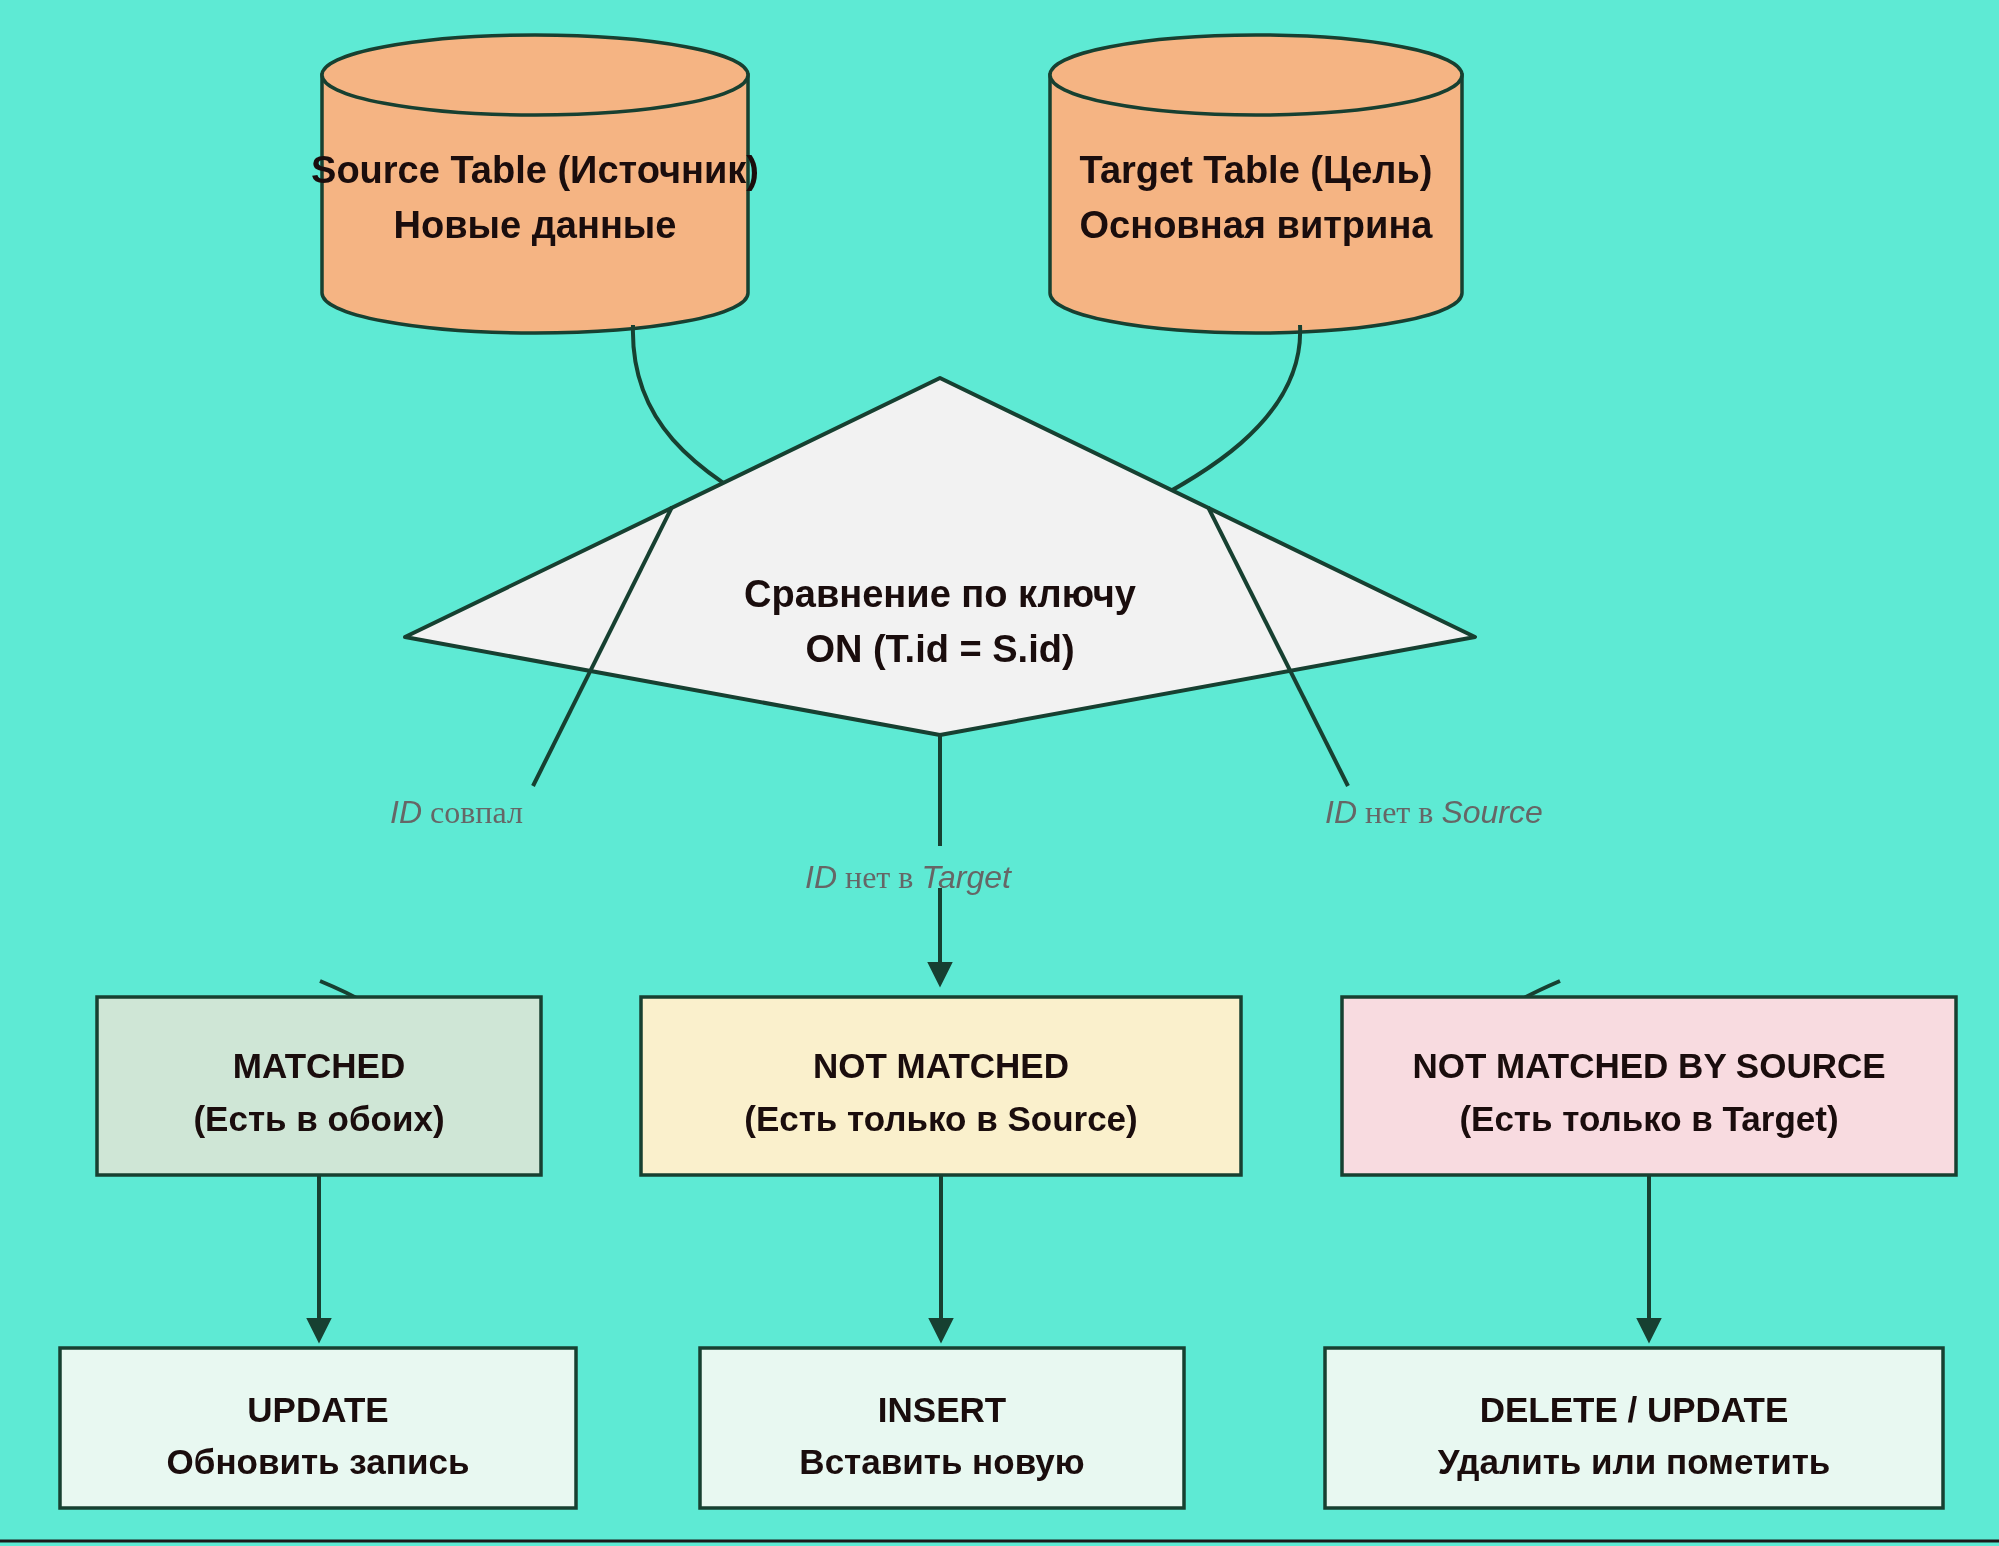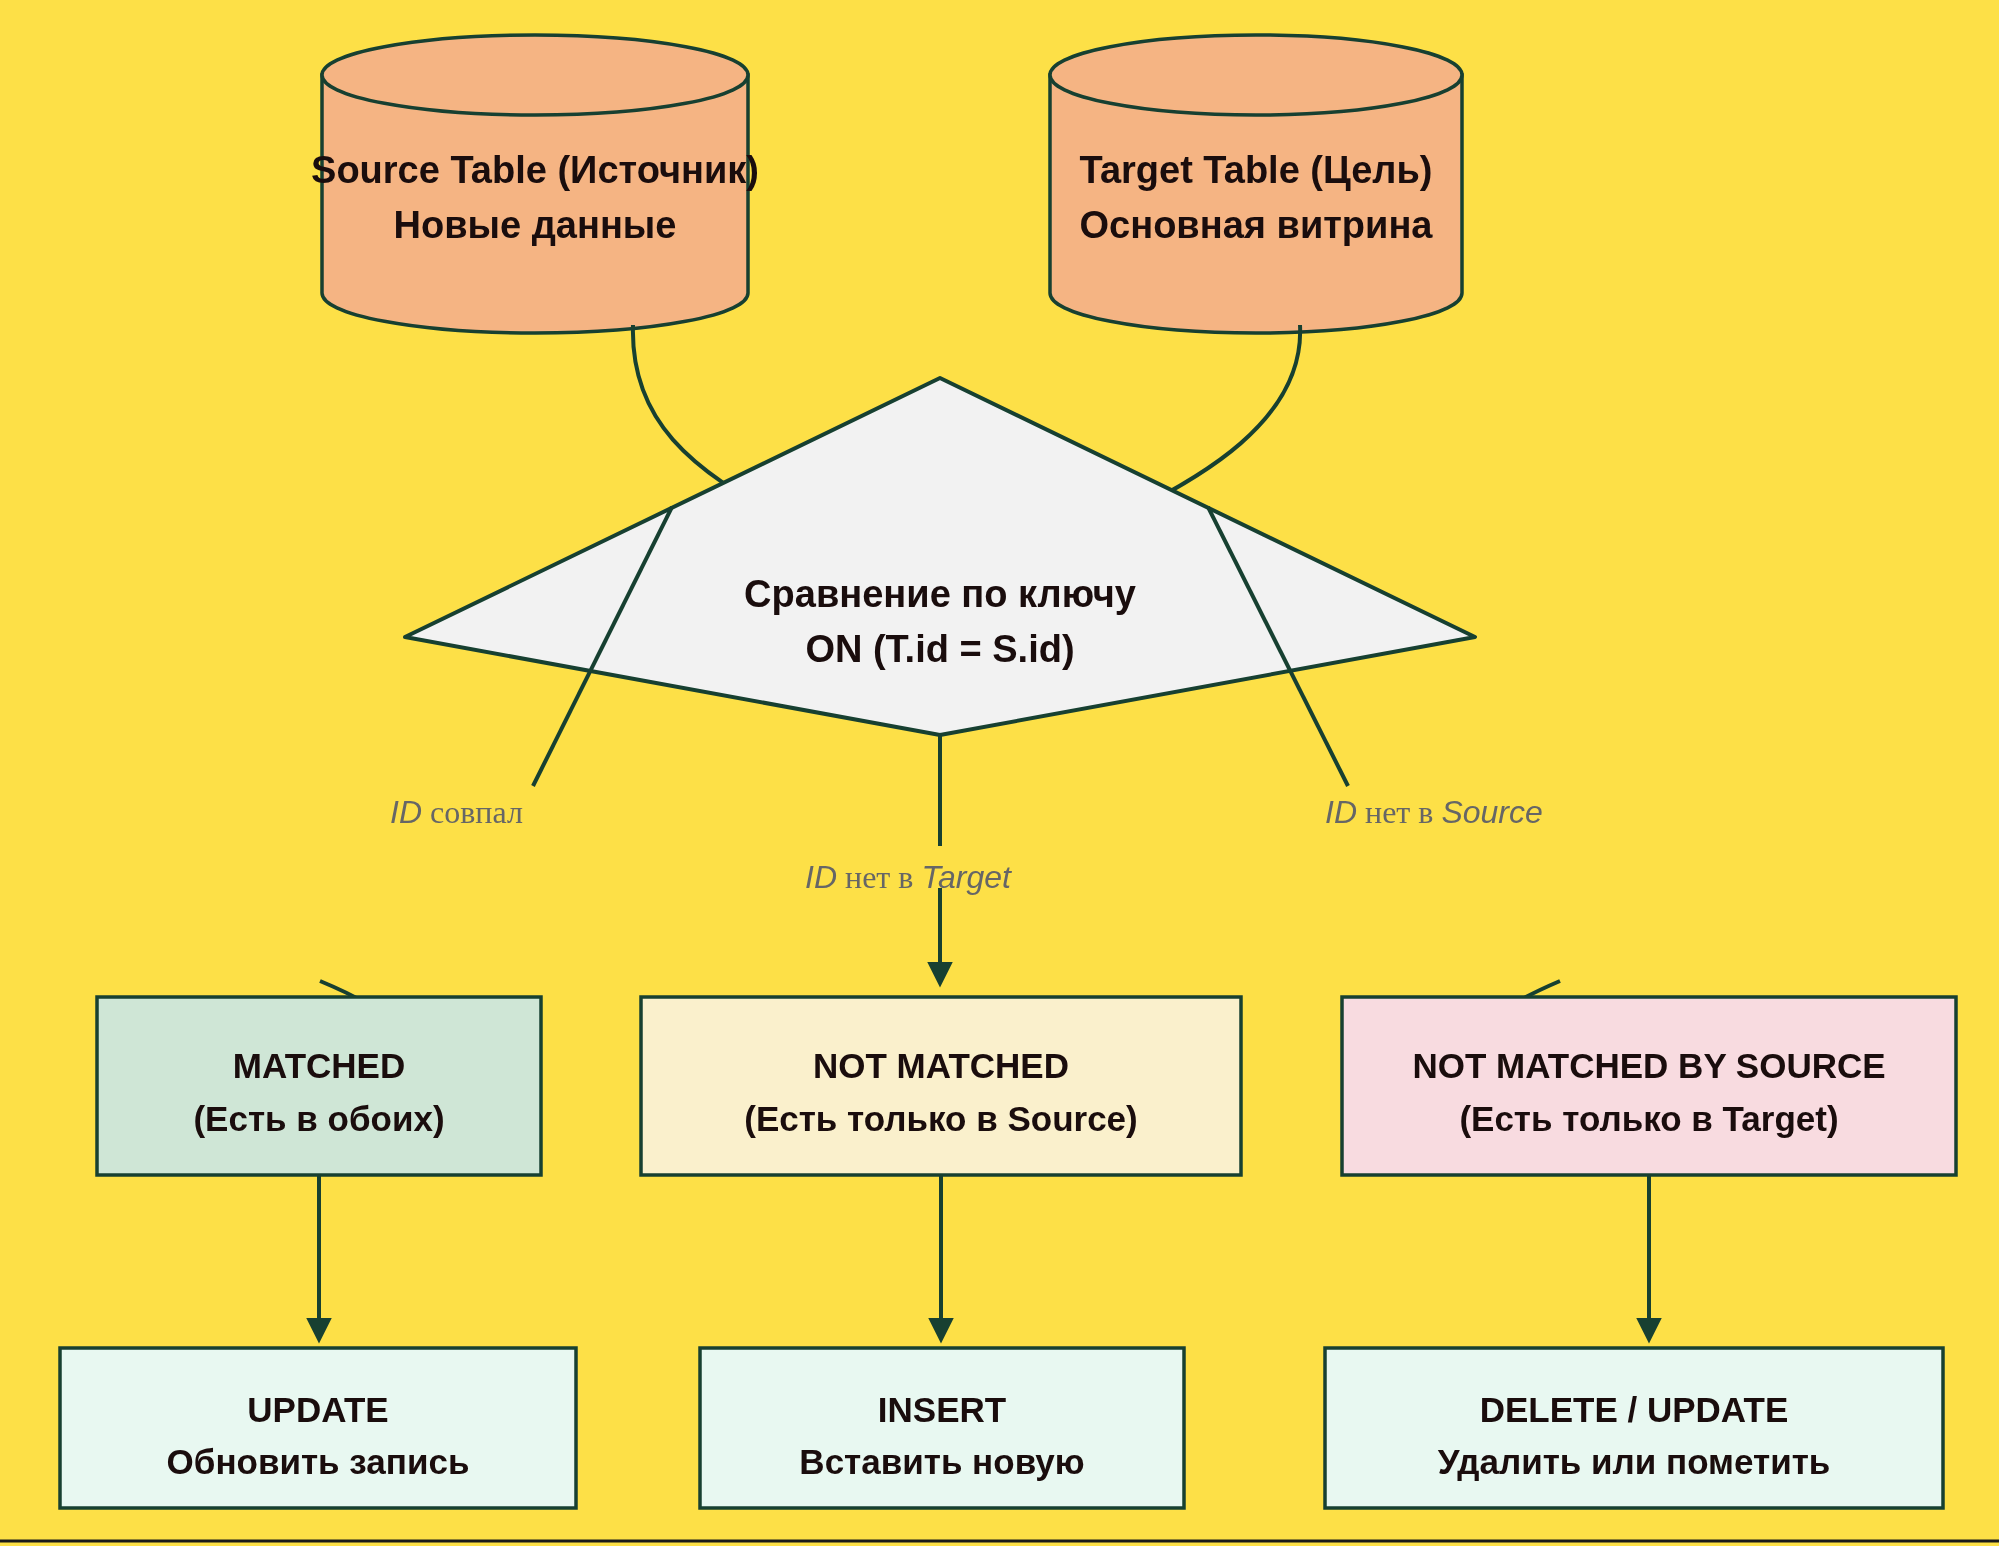--- a/index.html
+++ b/index.html
@@ -1,18 +1,18 @@
 <!DOCTYPE html>
 <html><head>
 <meta charset="utf-8">
 <style>
   html,body{margin:0;padding:0;background:#ffffff;}
   body{width:1999px;height:1546px;overflow:hidden;
        font-family:"Liberation Sans", sans-serif;}
-  #stage{position:relative;width:1999px;height:1546px;background:#fde047;}
+  #stage{position:relative;width:1999px;height:1546px;background:#5eead4;}
   svg{display:block;}
   .nodeText{font-family:"Liberation Sans", sans-serif;font-weight:bold;fill:#1a0d0d;}
   .cylText{font-size:38px;}
   .diaText{font-size:38px;}
   .condText{font-size:35px;}
   .actText{font-size:35px;}
   .edgeLbl{font-family:"Liberation Serif", serif;font-size:32px;fill:#666666;}
   .edgeLbl .em{font-family:"Liberation Sans", sans-serif;font-style:italic;}
   .baseline{stroke:#1a1a1a;stroke-width:3;}
 </style>

